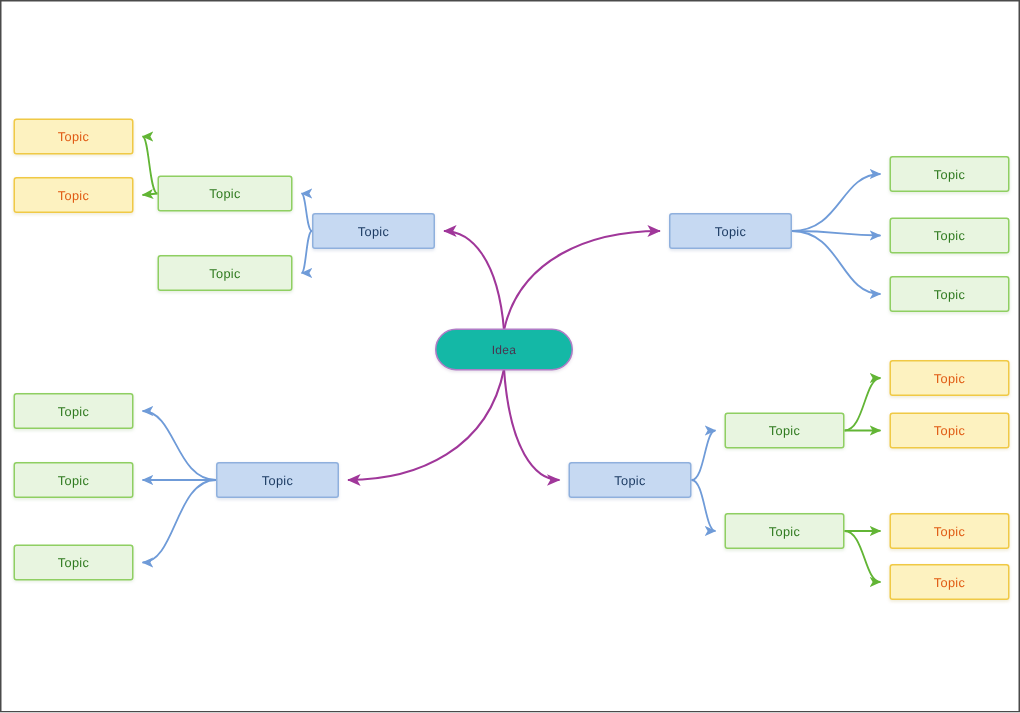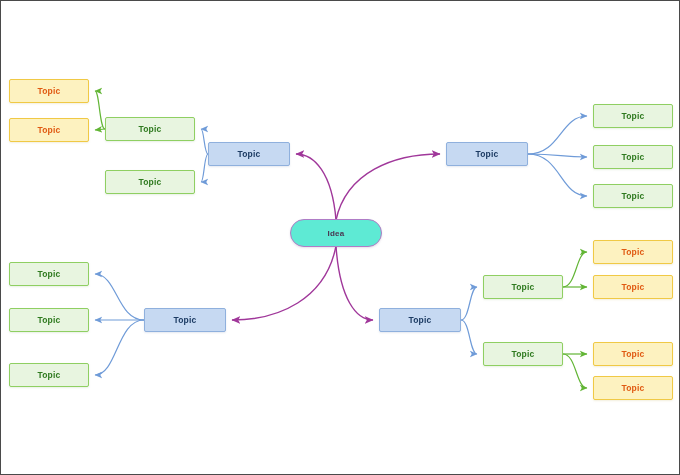--- a/index.html
+++ b/index.html
@@ -25,33 +25,33 @@
     height: 475px;
     pointer-events: none;
   }
   .node {
     position: absolute;
     box-sizing: border-box;
     display: flex;
     align-items: center;
     justify-content: center;
     font-size: 8.5px;
-    font-weight: bold;
+    font-weight: normal;
     letter-spacing: 0.2px;
     white-space: nowrap;
     border-width: 1px;
     border-style: solid;
     z-index: 5;
   }
   .node-central {
     border-radius: 16px;
-    background: #5eead4;
+    background: #14b8a6;
     border-color: #b07cc6;
     color: #4a3550;
-    font-weight: bold;
+    font-weight: normal;
     font-size: 8px;
     box-shadow: 0 1px 2px rgba(120,90,140,0.18);
   }
   .node-blue {
     border-radius: 2px;
     background: #c6d9f2;
     border-color: #8fb0dd;
     color: #1c3b63;
     box-shadow: 0 1px 2px rgba(120,140,180,0.20);
   }

